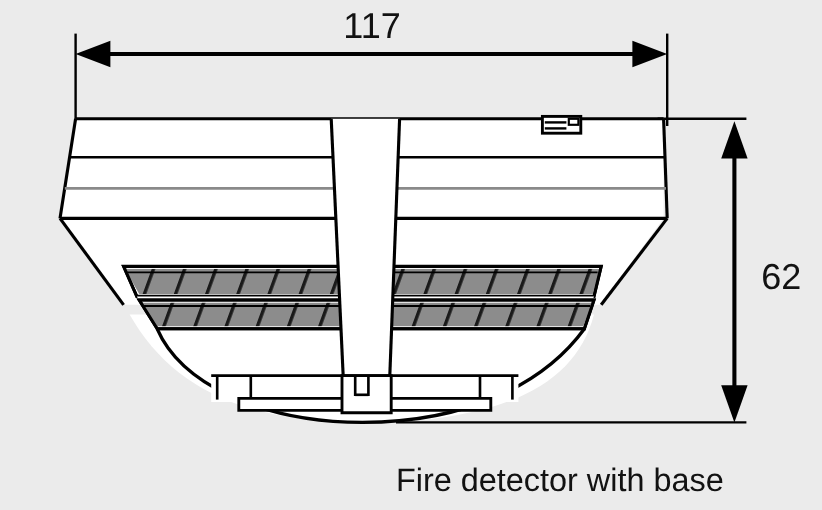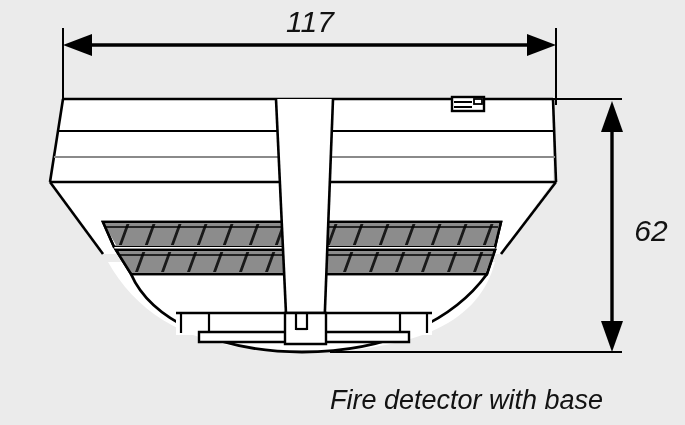--- a/index.html
+++ b/index.html
@@ -10,21 +10,20 @@
     width: 685px;
     height: 425px;
     background: #ebebeb;
     font-family: "Liberation Sans", sans-serif;
     overflow: hidden;
   }
   #stage {
     position: relative;
     width: 685px;
     height: 425px;
-    font-style: italic;
   }
   svg#drawing {
     position: absolute;
     left: 0;
     top: 0;
     width: 685px;
     height: 425px;
     display: block;
   }
   .dim-text {

